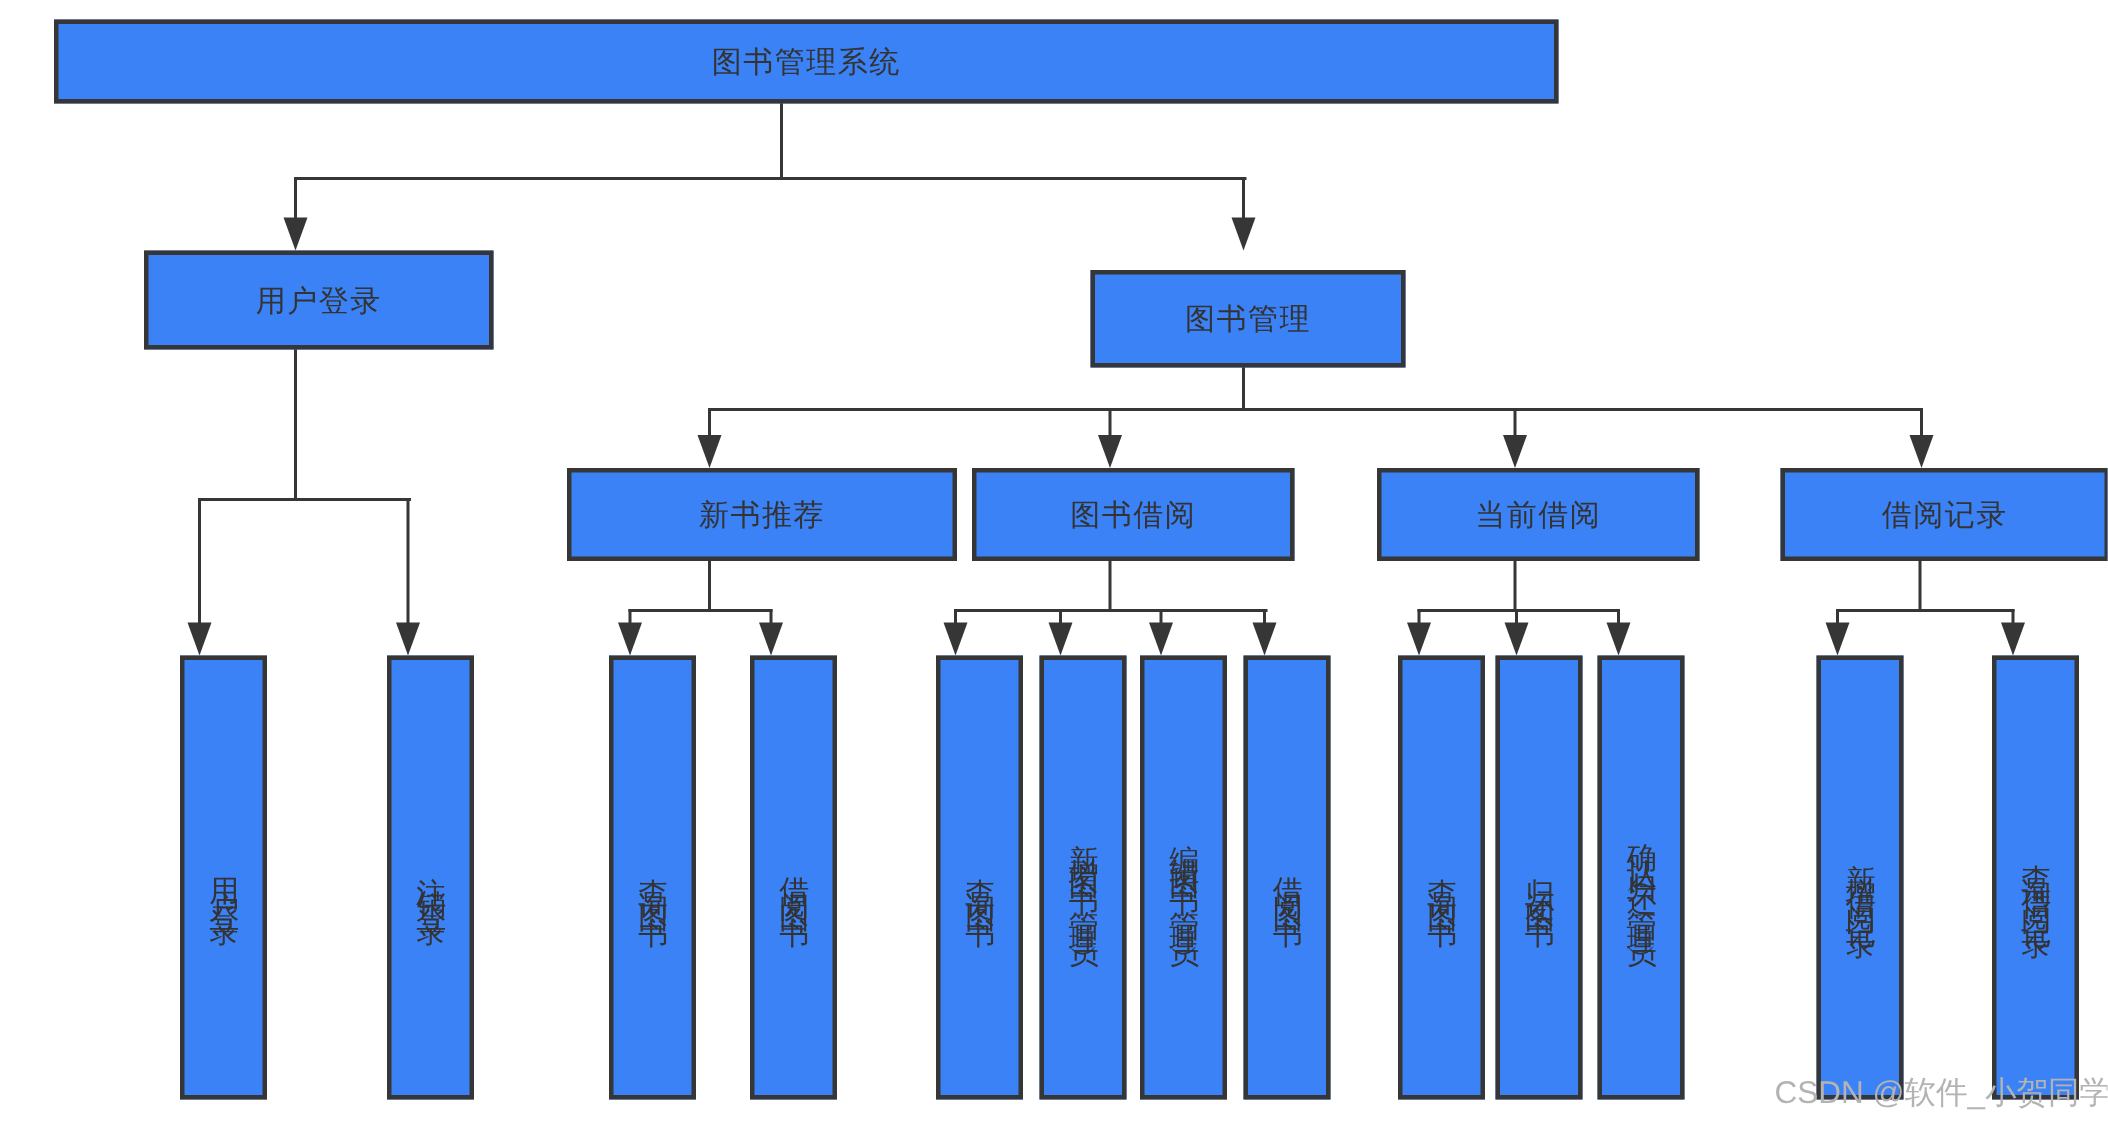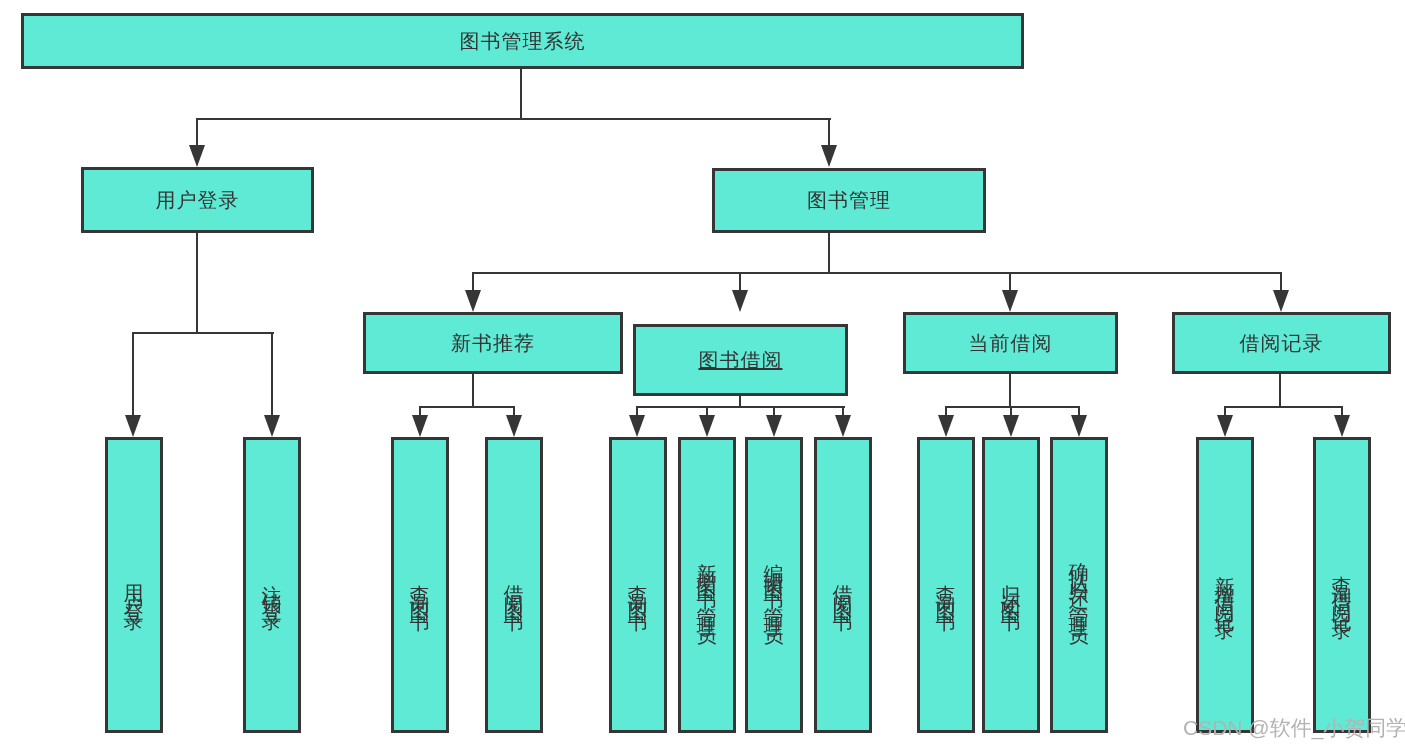--- a/index.html
+++ b/index.html
@@ -6,24 +6,25 @@
   body{
     width:1405px;height:747px;
     background:#ffffff;
     font-family:"Liberation Sans","DejaVu Sans",sans-serif;
     overflow:hidden;
   }
   #stage{position:relative;width:1405px;height:747px;background:#ffffff;}
 
   .node{
     position:absolute;box-sizing:border-box;
-    border:3px solid #363636;background:#5eead4;
+    border:3px solid #363636;background:#3b82f6;
     display:flex;align-items:center;justify-content:center;
     font-size:20px;color:#333333;letter-spacing:1px;
     z-index:2;
+    margin-left:15px;
   }
   .leaf{
     writing-mode:vertical-rl;
     text-orientation:mixed;
     letter-spacing:9px;
     line-height:1.0;
     padding-top:4px;
   }
   .h{position:absolute;height:2px;background:#363636;z-index:1;}
   .v{position:absolute;width:2px;background:#363636;z-index:1;}
@@ -34,24 +35,24 @@
     border-top:22px solid #363636;
   }
   #watermark{
     position:absolute;left:1183px;top:714px;z-index:5;
     font-size:21px;color:#b3b3b3;letter-spacing:0px;white-space:nowrap;
   }
 
   
   #root{left:21px;top:13px;width:1003px;height:56px;}
   #n-user-login{left:81px;top:167px;width:233px;height:66px;}
-  #n-book-mgmt{left:712px;top:168px;width:274px;height:65px;}
+  #n-book-mgmt{left:712px;top:180px;width:210px;height:65px;}
 
   #n-newbook{left:363px;top:312px;width:260px;height:62px;}
-  #n-borrow{left:633px;top:324px;width:215px;height:72px;text-decoration:underline;}
+  #n-borrow{left:633px;top:312px;width:215px;height:62px;}
   #n-current{left:903px;top:312px;width:215px;height:62px;}
   #n-records{left:1172px;top:312px;width:219px;height:62px;}
 
   .leaf{top:437px;width:58px;height:296px;}
   #lf-0{left:105px;} #lf-1{left:243px;}
   #lf-2{left:391px;} #lf-3{left:485px;}
   #lf-4{left:609px;} #lf-5{left:678px;} #lf-6{left:745px;} #lf-7{left:814px;}
   #lf-8{left:917px;} #lf-9{left:982px;} #lf-10{left:1050px;}
   #lf-11{left:1196px;} #lf-12{left:1313px;}
 </style>

